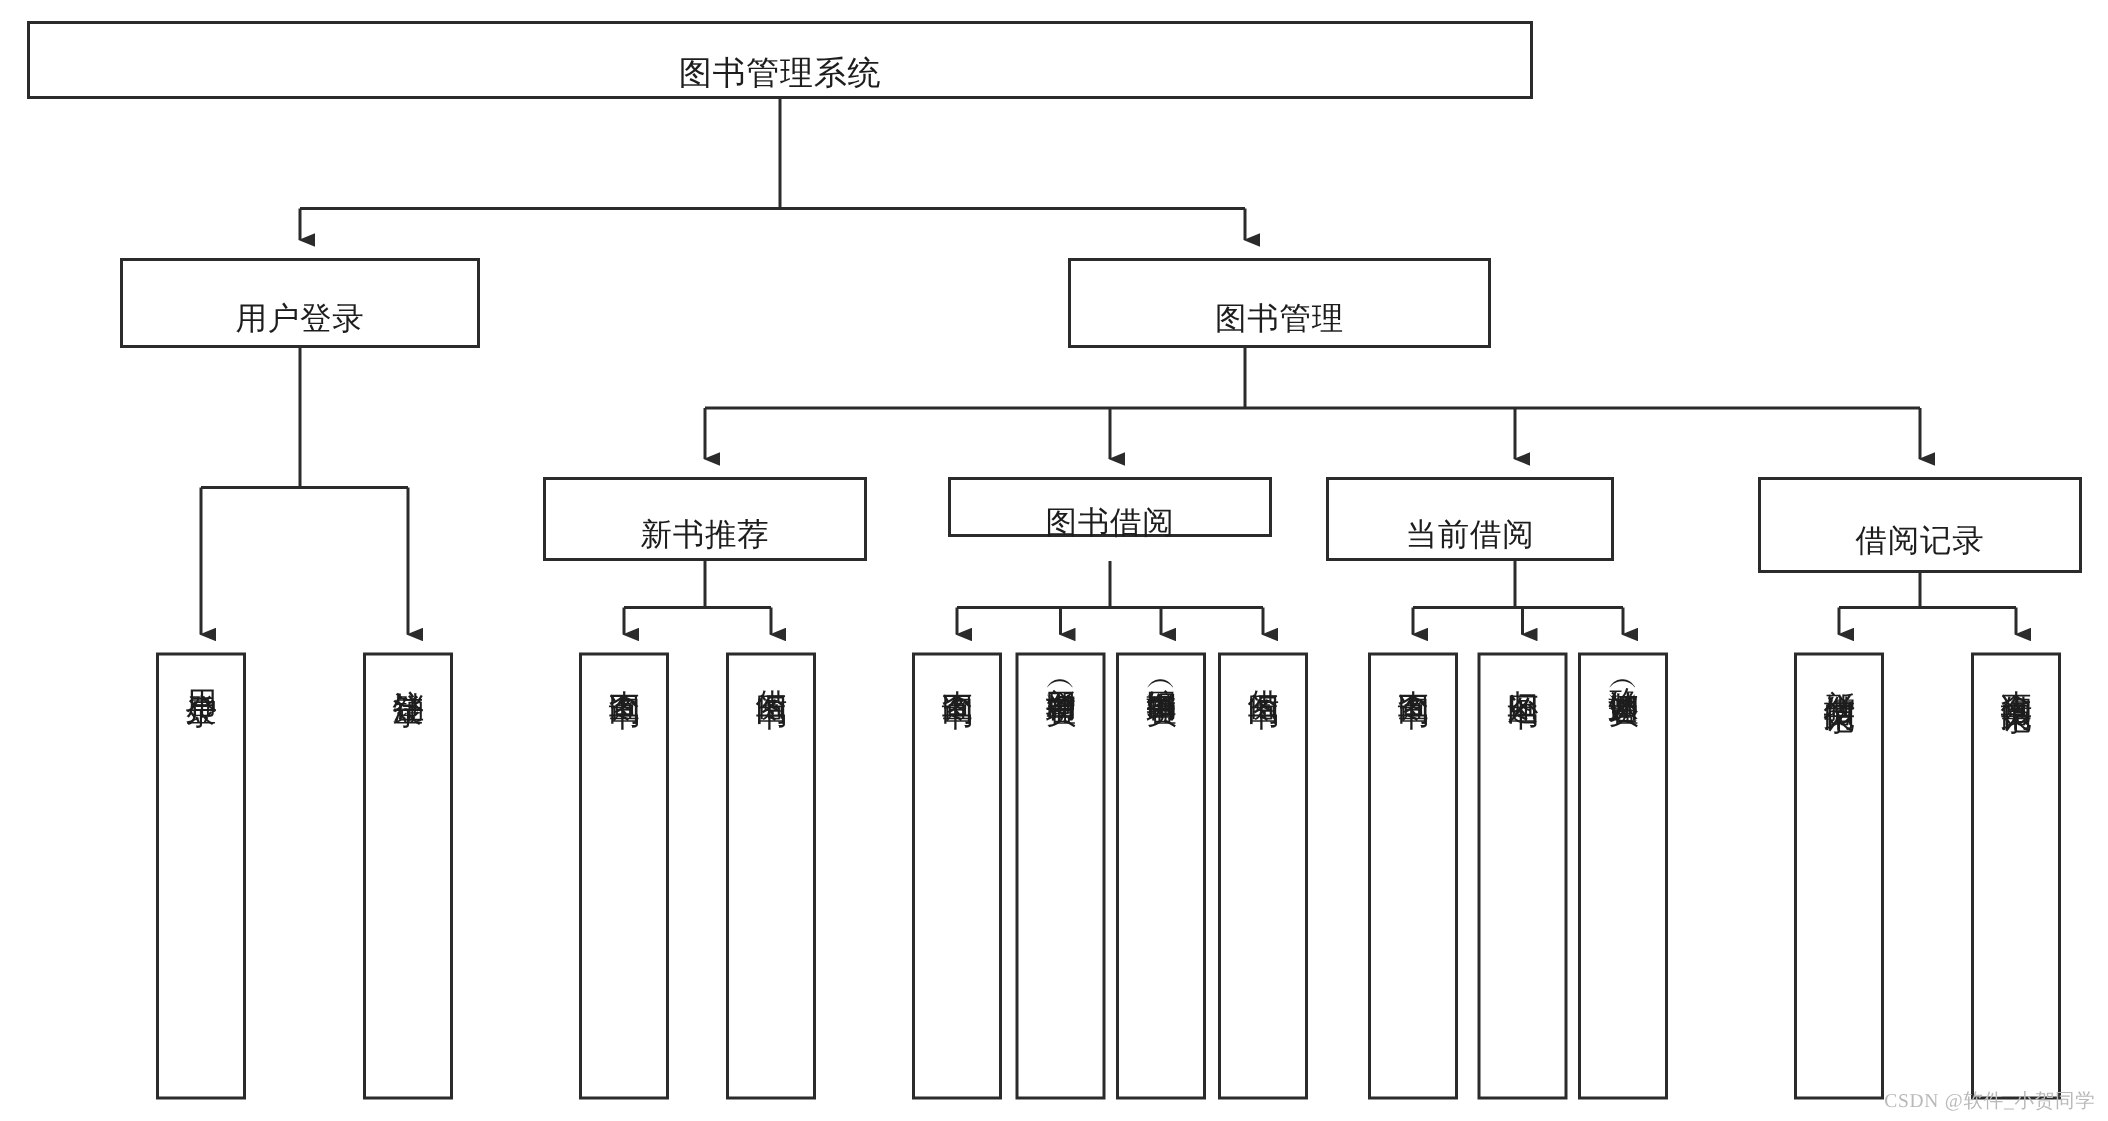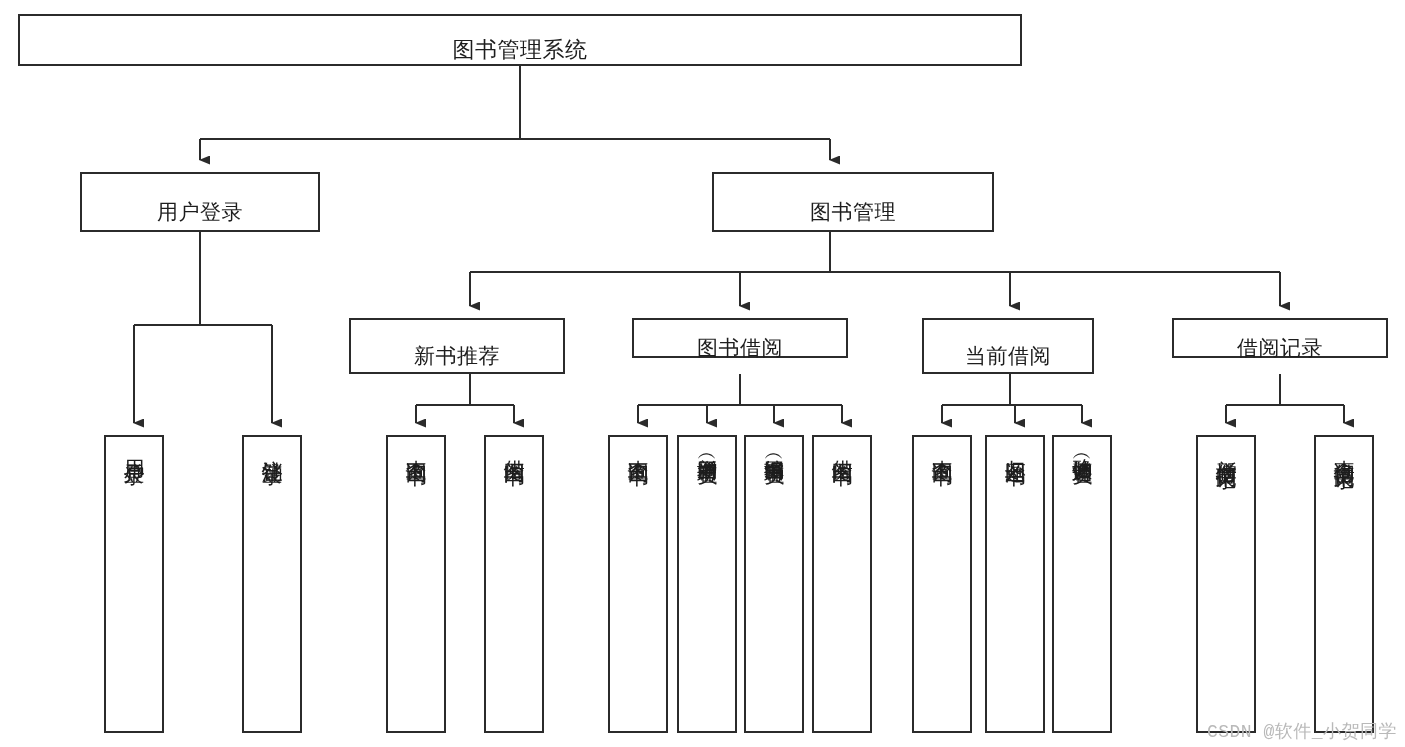--- a/index.html
+++ b/index.html
@@ -66,25 +66,25 @@
     white-space: nowrap;
   }
   .node.vert.tall .lbl {
     font-size: 20px;
     letter-spacing: 1px;
   }
   .watermark {
     position: absolute;
     right: 8px;
     bottom: 4px;
-    font-size: 18px;
+    font-size: 13px;
     color: #b9b9b9;
     letter-spacing: 0.5px;
     white-space: nowrap;
-    font-family: Liberation Mono, monospace;
+    font-family: Liberation Serif, serif;
   }
 </style>
 </head>
 <body>
 
 <div id="canvas">
 
   <svg class="edges" viewBox="0 0 1405 747" xmlns="http://www.w3.org/2000/svg">
     <defs>
       <marker id="arrowhead" markerWidth="9" markerHeight="11" refX="4.5" refY="10" orient="auto" markerUnits="userSpaceOnUse">
@@ -150,30 +150,30 @@
   <div id="nodes">
       <div class="node horiz root" style="left: 18px; top: 14px; width: 1004px; height: 52px;">
         <span class="lbl">图书管理系统</span>
       </div>
       <div class="node horiz" style="left: 80px; top: 172px; width: 240px; height: 60px;">
         <span class="lbl">用户登录</span>
       </div>
       <div class="node horiz" style="left: 712px; top: 172px; width: 282px; height: 60px;">
         <span class="lbl">图书管理</span>
       </div>
-      <div class="node horiz" style="left: 349px; top: 318px; width: 216px; height: 56px;">
+      <div class="node horiz" style="left: 362px; top: 318px; width: 216px; height: 56px;">
         <span class="lbl">新书推荐</span>
       </div>
       <div class="node horiz" style="left: 632px; top: 318px; width: 216px; height: 40px;">
         <span class="lbl">图书借阅</span>
       </div>
-      <div class="node horiz" style="left: 922px; top: 318px; width: 172px; height: 56px; justify-content: center;">
+      <div class="node horiz" style="left: 884px; top: 318px; width: 192px; height: 56px; justify-content: center;">
         <span class="lbl">当前借阅</span>
       </div>
-      <div class="node horiz" style="left: 1172px; top: 318px; width: 216px; height: 40px;">
+      <div class="node horiz" style="left: 1172px; top: 318px; width: 216px; height: 64px;">
         <span class="lbl">借阅记录</span>
       </div>
       <div class="node vert" style="left: 104px; top: 435px; width: 60px; height: 298px;">
         <span class="lbl">用户登录</span>
       </div>
       <div class="node vert" style="left: 242px; top: 435px; width: 60px; height: 298px;">
         <span class="lbl">注销登录</span>
       </div>
       <div class="node vert" style="left: 386px; top: 435px; width: 60px; height: 298px;">
         <span class="lbl">查询图书</span>

